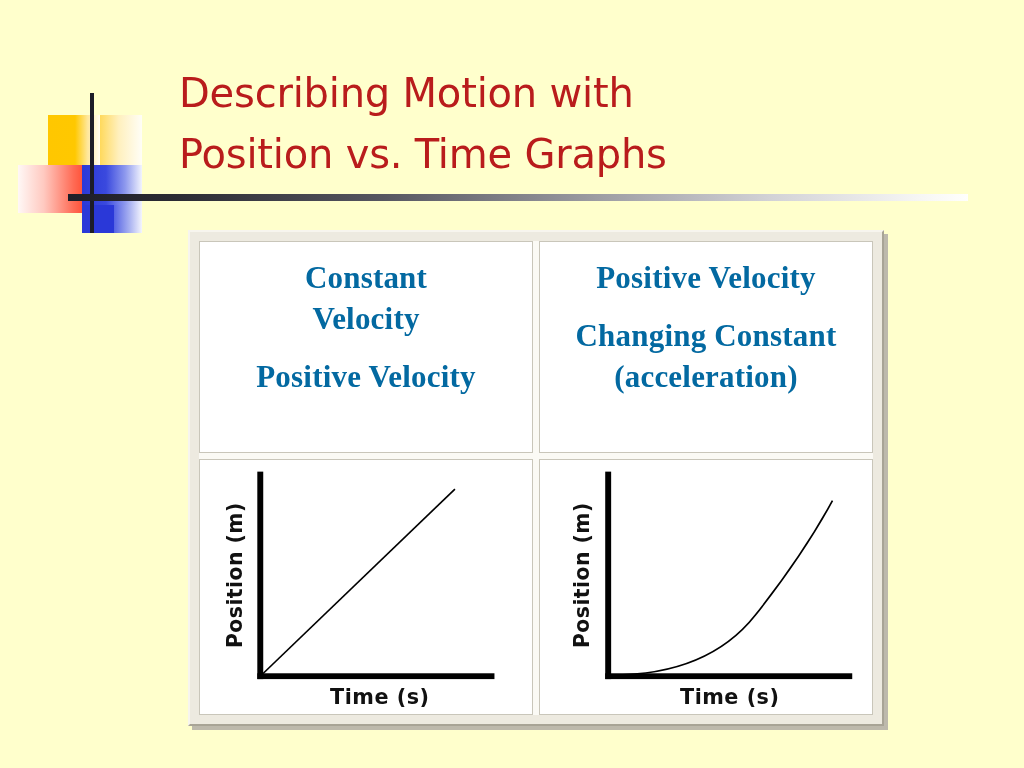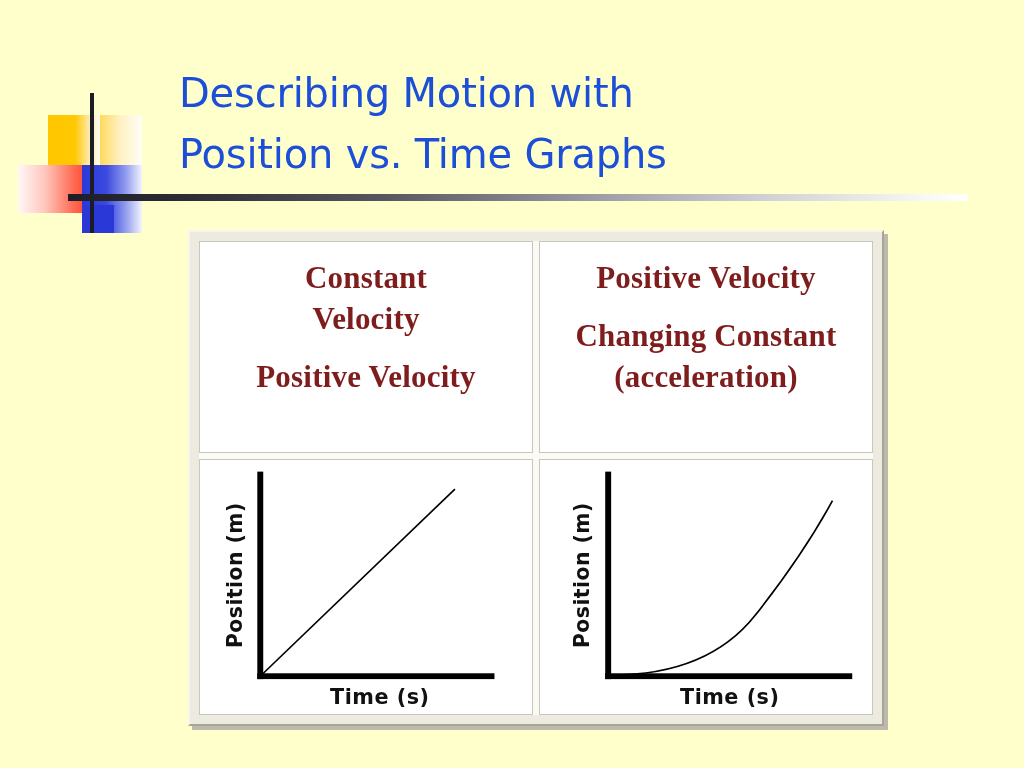--- a/index.html
+++ b/index.html
@@ -85,21 +85,21 @@
     height: 140px;
     background: #1C1C28;
   }
 
   
   #title {
     position: absolute;
     left: 179px;
     top: 63px;
     width: 640px;
-    color: #1d4ed8;
+    color: #b91c1c;
     font-family: "DejaVu Sans", sans-serif;
     font-size: 40px;
     font-weight: 400;
     line-height: 1.52;
     letter-spacing: -0.2px;
     white-space: pre-line;
   }
 
   
   #title-rule {
@@ -144,21 +144,21 @@
     overflow: hidden;
   }
   .cell-head {
     display: flex;
     flex-direction: column;
     align-items: center;
     justify-content: flex-start;
     padding-top: 16px;
   }
   .head-text {
-    color: #7f1d1d;
+    color: #0369a1;
     font-family: "Liberation Serif", "DejaVu Serif", serif;
     font-weight: bold;
     font-size: 31px;
     line-height: 1.32;
     text-align: center;
     white-space: pre-line;
     letter-spacing: 0.2px;
   }
   .head-gap {
     height: 17px;

